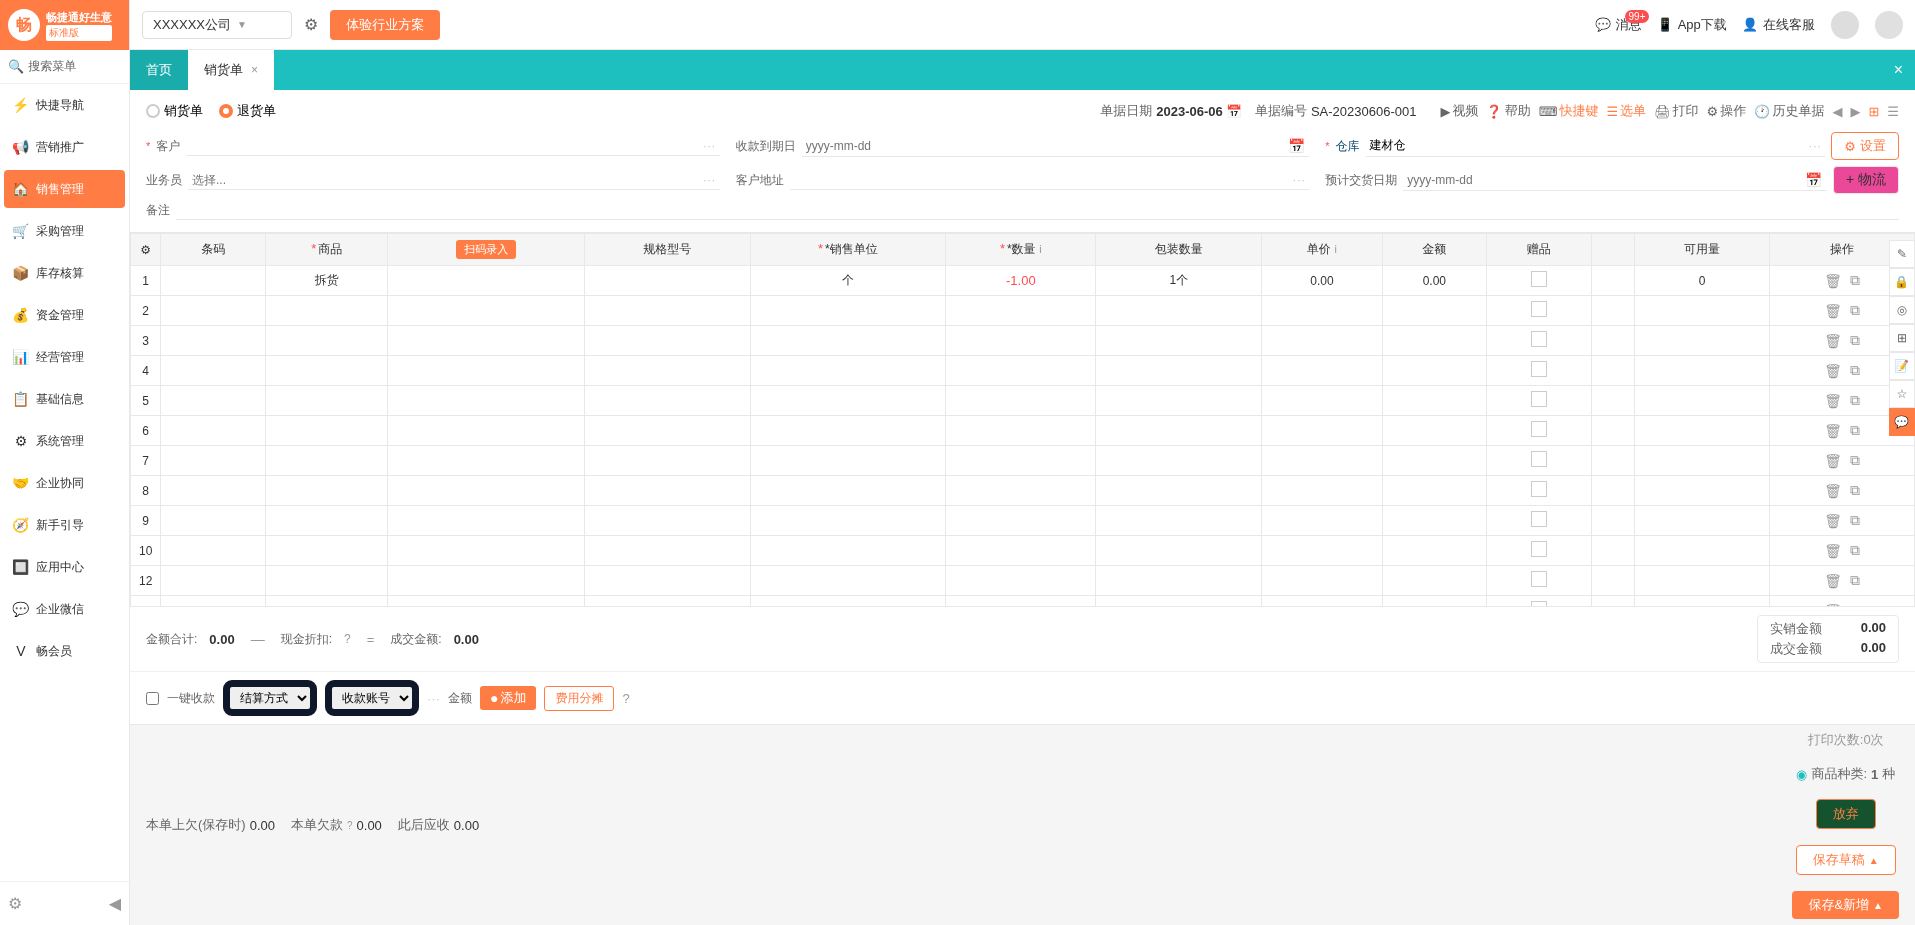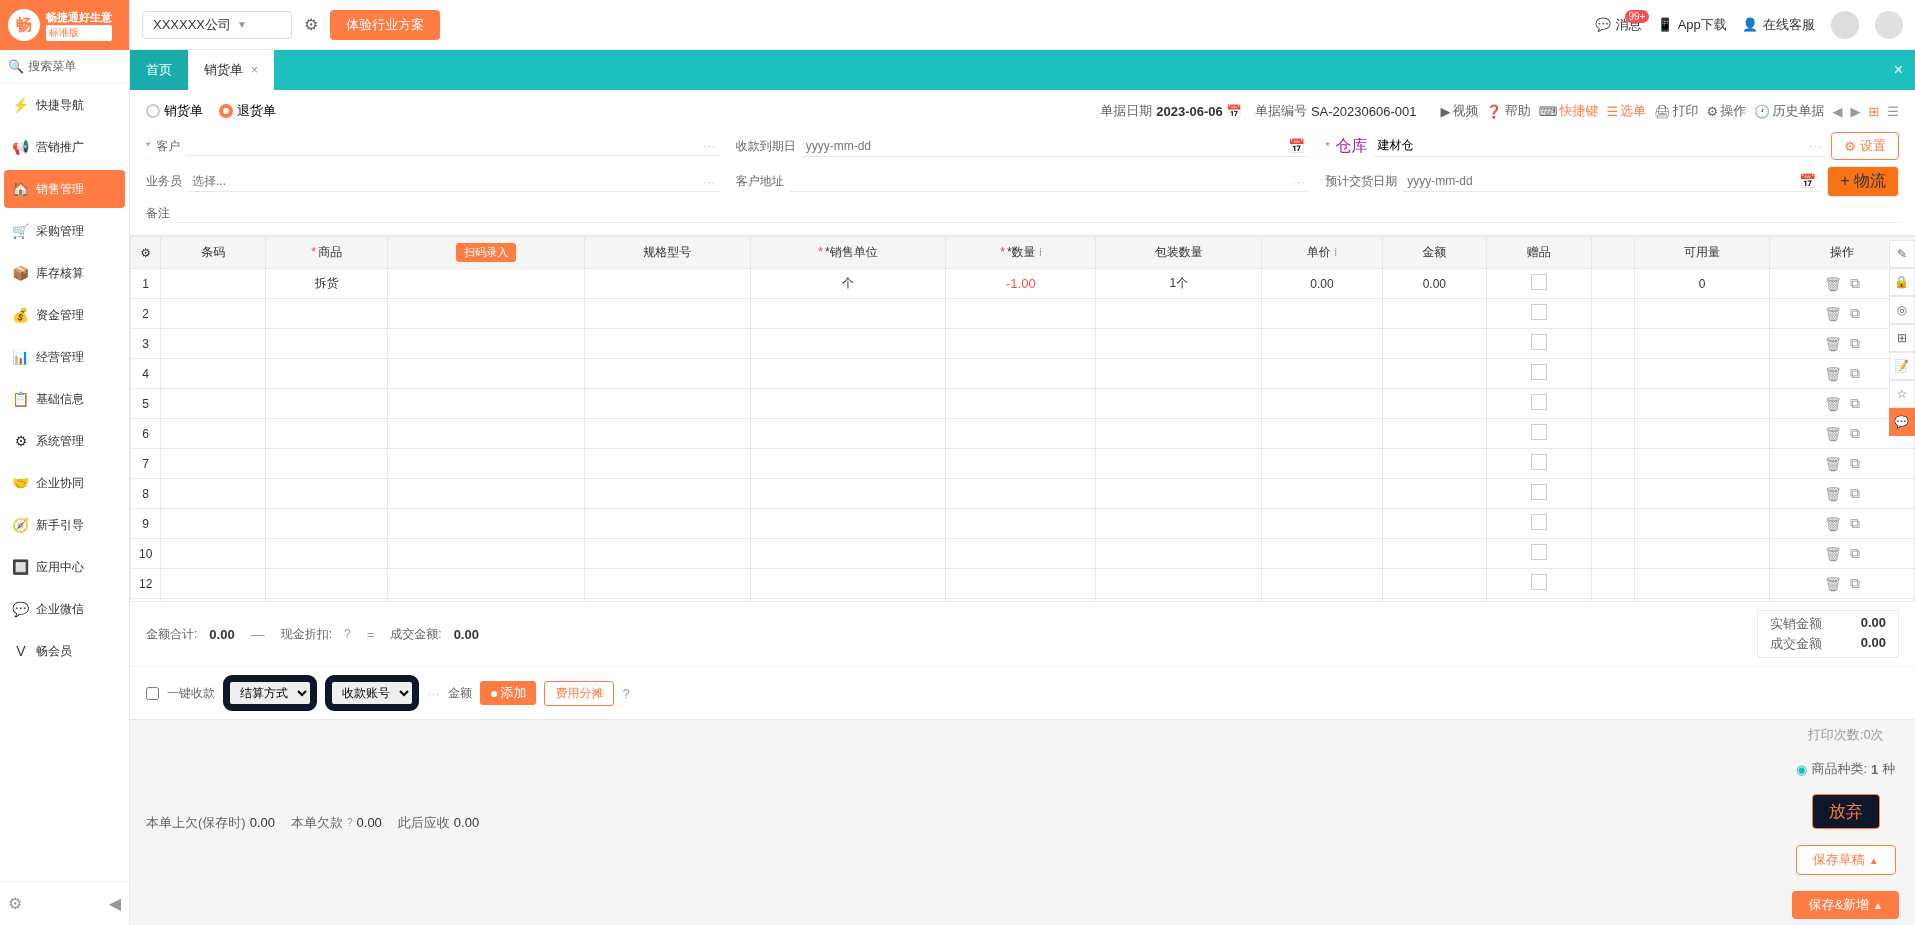--- a/index.html
+++ b/index.html
@@ -78,30 +78,30 @@
     .footer-select { border: 7px solid #0f172a; border-radius: 9px; padding: 3px 6px; font-size: 12px; }
     .add-btn { background: #ff7d45; color: #fff; border: none; border-radius: 3px; padding: 3px 10px; cursor: pointer; font-size: 12px; display: flex; align-items: center; gap: 2px; }
     .expense-split-btn { border: 1px solid #ff7d45; color: #ff7d45; background: #fff; border-radius: 3px; padding: 3px 10px; cursor: pointer; font-size: 12px; }
     .help-icon { color: #999; cursor: pointer; }
 
     
     .status-bar { background: #f5f5f5; border-top: 1px solid #e8e8e8; padding: 6px 16px; display: flex; align-items: center; gap: 16px; font-size: 12px; color: #666; flex-shrink: 0; }
     .status-item { display: flex; align-items: center; gap: 4px; }
     .status-value { color: #333; }
     .status-right { margin-left: auto; display: flex; align-items: center; gap: 16px; flex-direction: column; }
-    .abandon-btn { border: 1px solid #ff7d45; color: #ff7d45; background: #0f172a; border-radius: 4px; padding: 5px 16px; cursor: pointer; font-size: 17px; }
+    .abandon-btn { border: 1px solid #ff7d45; color: #ff7d45; background: #14532d; border-radius: 4px; padding: 5px 16px; cursor: pointer; font-size: 13px; }
     .save-draft-btn { background: #fff; border: 1px solid #ff7d45; color: #ff7d45; border-radius: 4px; padding: 5px 16px; cursor: pointer; font-size: 13px; display: flex; align-items: center; gap: 4px; }
     .save-new-btn { background: #ff7d45; color: #fff; border: none; border-radius: 4px; padding: 5px 16px; cursor: pointer; font-size: 13px; display: flex; align-items: center; gap: 4px; }
     .btn-arrow { font-size: 10px; }
     .product-type { display: flex; align-items: center; gap: 4px; }
 
     .checkbox-cell { width: 16px; height: 16px; border: 1px solid #ccc; display: inline-block; background: #fff; }
 
     .settings-btn { border: 1px solid #ff7d45; color: #ff7d45; background: #fff; border-radius: 4px; padding: 4px 12px; cursor: pointer; font-size: 12px; display: flex; align-items: center; gap: 4px; }
-    .logistics-btn { background: #f97316; border: 1px solid #e8e8e8; border-radius: 4px; padding: 4px 12px; cursor: pointer; font-size: 16px; display: flex; align-items: center; gap: 4px; color: #333; }
+    .logistics-btn { background: #ec4899; border: 1px solid #e8e8e8; border-radius: 4px; padding: 4px 12px; cursor: pointer; font-size: 14px; display: flex; align-items: center; gap: 4px; color: #333; }
   </style>
 </head>
 <body>
 
 <div class="sidebar">
   <div class="sidebar-logo">
     <div class="sidebar-logo-icon">畅</div>
     <div>
       <div style="font-size:11px;color:#fff;font-weight:bold;">畅捷通好生意</div>
       <div class="sidebar-logo-badge">标准版</div>
@@ -300,21 +300,21 @@
         <div style="display:flex;align-items:center;gap:6px;">
           <span style="color:#666;font-size:12px;white-space:nowrap;">收款到期日</span>
           <div style="flex:1;display:flex;align-items:center;border-bottom:1px solid #e8e8e8;padding:2px 4px;">
             <input type="text" placeholder="yyyy-mm-dd" style="flex: 1 1 0%; border: none; outline: none; font-size: 12px; color: rgb(187, 187, 187);">
             <span style="color:#ccc;cursor:pointer;font-size:14px;">📅</span>
           </div>
         </div>
 
         <div style="display:flex;align-items:center;gap:6px;">
           <span style="color:#ff4d4f;font-size:11px;">*</span>
-          <span style="color:#a21caf;font-size:16px;white-space:nowrap;">仓库</span>
+          <span style="color:#0c4a6e;font-size:12px;white-space:nowrap;">仓库</span>
           <div style="flex:1;display:flex;align-items:center;border-bottom:1px solid #e8e8e8;padding:2px 4px;">
             <span style="font-size:12px;flex:1;">建材仓</span>
             <span style="color:#ccc;cursor:pointer;">···</span>
           </div>
           <button class="settings-btn">
             <span>⚙</span>
             <span>设置</span>
           </button>
         </div>
       </div>

